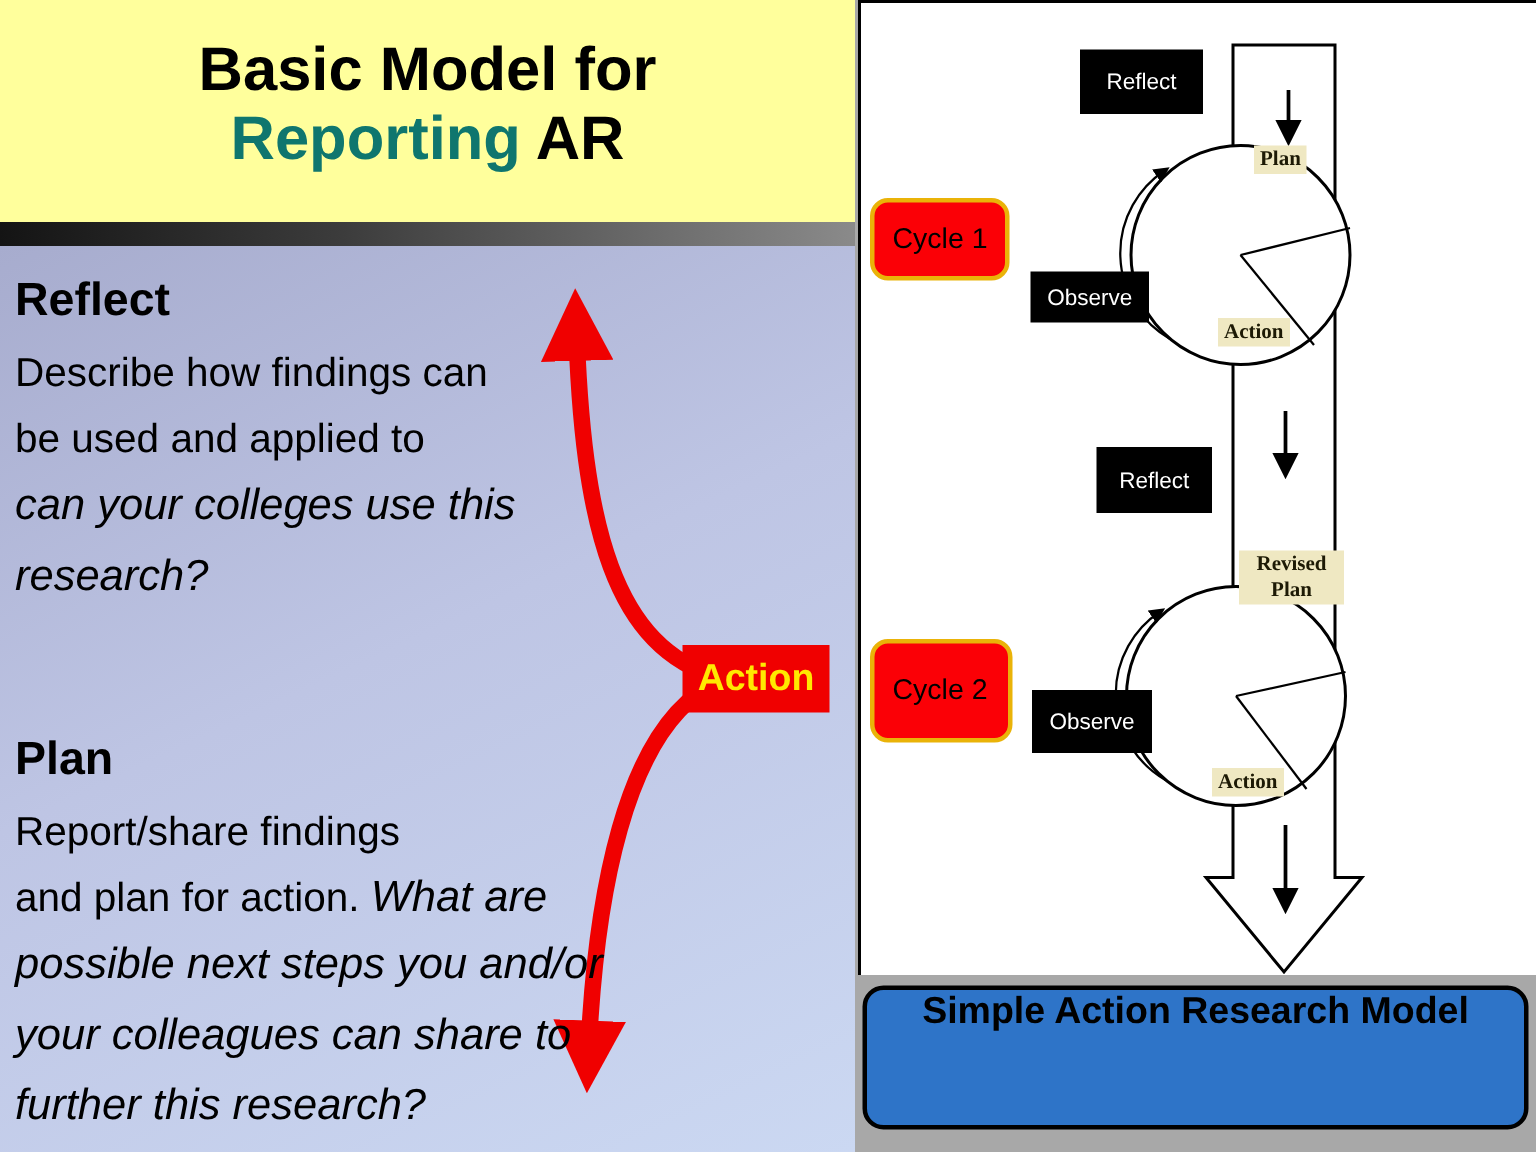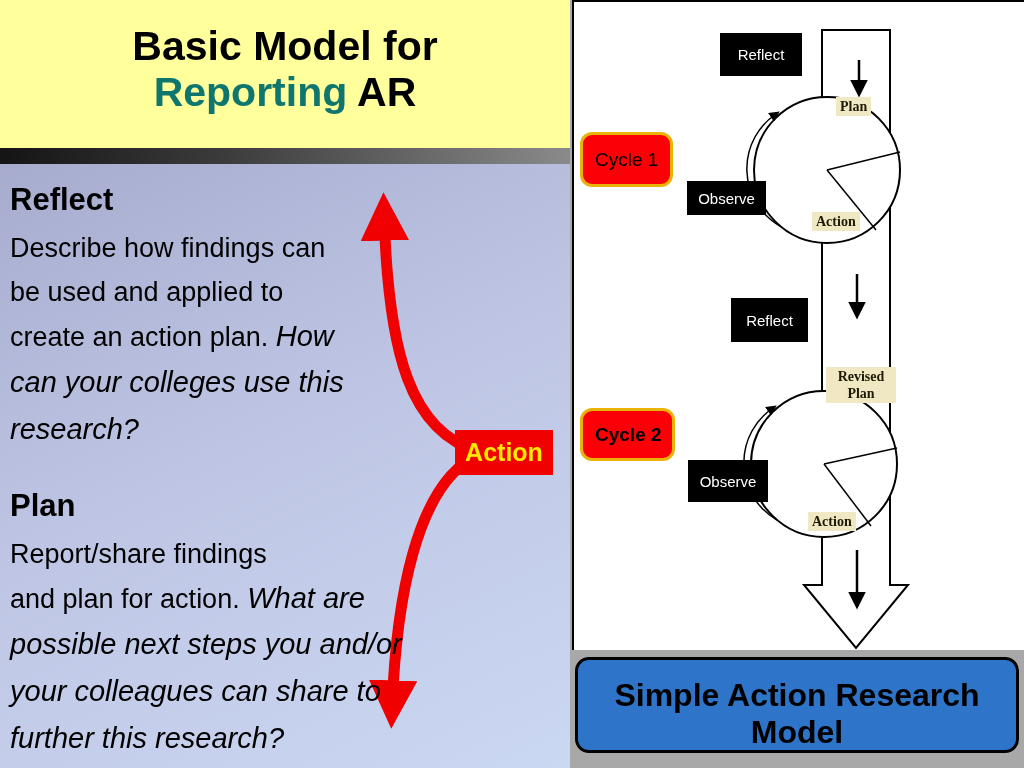--- a/index.html
+++ b/index.html
@@ -60,39 +60,39 @@
   .bb-observe1{left:113px;top:179px;width:79px;height:34px;}
   .bb-reflect2{left:157px;top:296px;width:77px;height:44px;}
   .bb-observe2{left:114px;top:458px;width:80px;height:42px;}
 
   .cycle-badge{
     position:absolute;background:#FB0006;color:#000;
     border:3px solid #eab308;border-radius:12px;box-sizing:border-box;
     display:flex;align-items:center;font-size:19px;padding-left:12px;
   }
   .cycle1-badge{left:6px;top:130px;width:93px;height:55px;}
-  .cycle2-badge{left:6px;top:406px;width:95px;height:53px;font-weight:bold;}
+  .cycle2-badge{left:6px;top:424px;width:95px;height:69px;}
 
   .tan-label{
     position:absolute;background:#EFE8C2;color:#1d1a05;
     font-family:"Liberation Serif",serif;font-weight:bold;font-size:14px;
     padding:1px 4px;text-align:center;line-height:17px;
   }
   .tan-plan1{left:262px;top:95px;}
   .tan-action1{left:238px;top:210px;}
   .tan-revised{left:252px;top:365px;width:62px;}
   .tan-action2{left:234px;top:510px;}
 
   
   .caption-box{
     position:absolute;left:575px;top:657px;width:444px;height:96px;
     background:#2E74C8;border:3px solid #000;border-radius:14px;
     box-sizing:border-box;text-align:center;color:#000;
   }
-  .caption-title{font-size:32px;font-weight:bold;margin-top:17px;}
+  .caption-title{font-size:25px;font-weight:bold;margin-top:0;}
   .caption-sub{font-size:19px;font-weight:bold;margin-top:2px;}
 </style>
 </head>
 <body>
 
 <div class="slide">
 
   <div class="title-box">
     <div class="title-line1">Basic Model for</div>
     <div class="title-line2">
@@ -110,23 +110,20 @@
         </marker>
       </defs>
       <path d="M 480 288 C 410 268, 388 190, 384 48" fill="none" stroke="#F00000" stroke-width="11" marker-end="url(#arrowRed)"></path>
       <path d="M 480 290 C 415 318, 396 440, 392 545" fill="none" stroke="#F00000" stroke-width="11" marker-end="url(#arrowRed)"></path>
     </svg>
 
     <div class="text-block reflect-block">
       <div class="blk-heading">Reflect</div>
       <div class="line">Describe how findings can</div>
       <div class="line">be used and applied to</div>
-      <div class="line">
-        <span>create an action plan. </span><span class="it-span">How</span>
-      </div>
       <div class="line it">can your colleges use this</div>
       <div class="line it">research?</div>
     </div>
 
     <div class="text-block plan-block">
       <div class="blk-heading">Plan</div>
       <div class="line">Report/share findings</div>
       <div class="line">
         <span>and plan for action. </span><span class="it-span">What are</span>
       </div>

